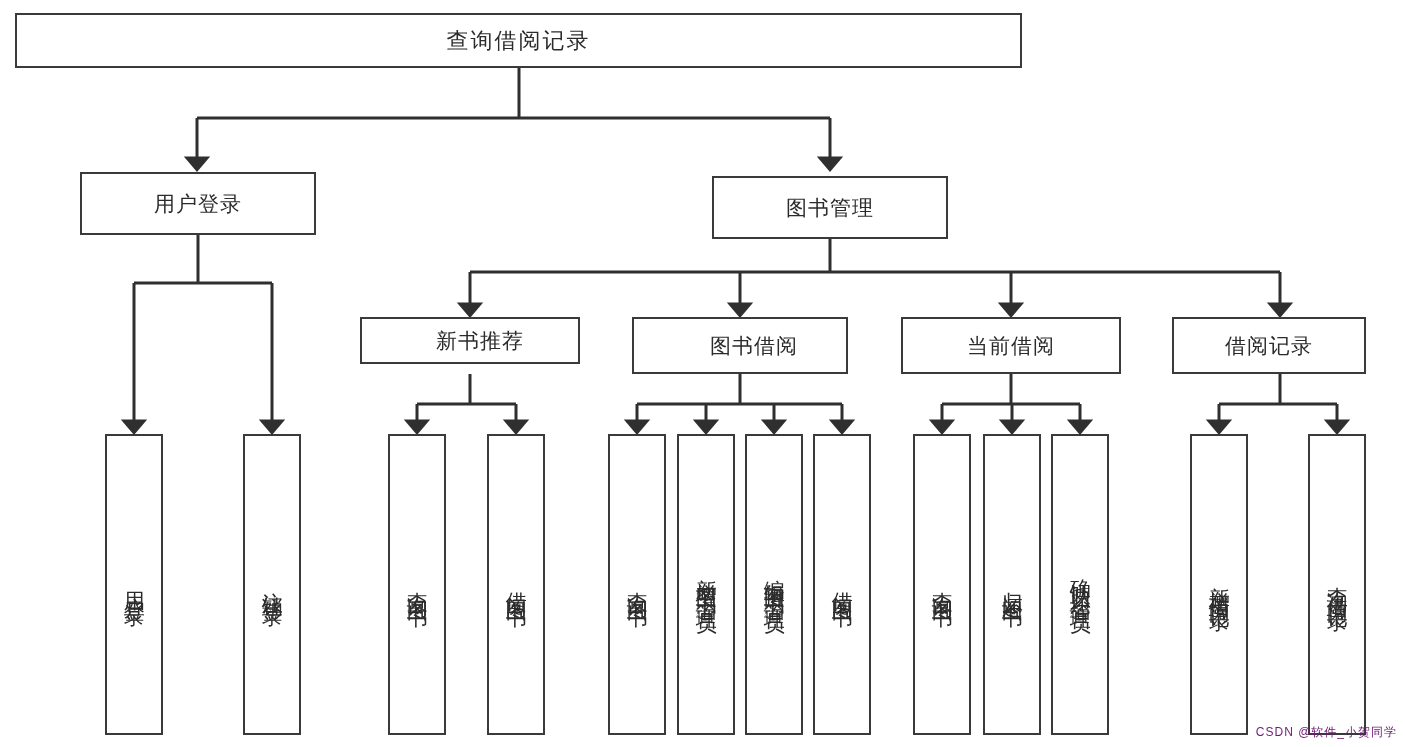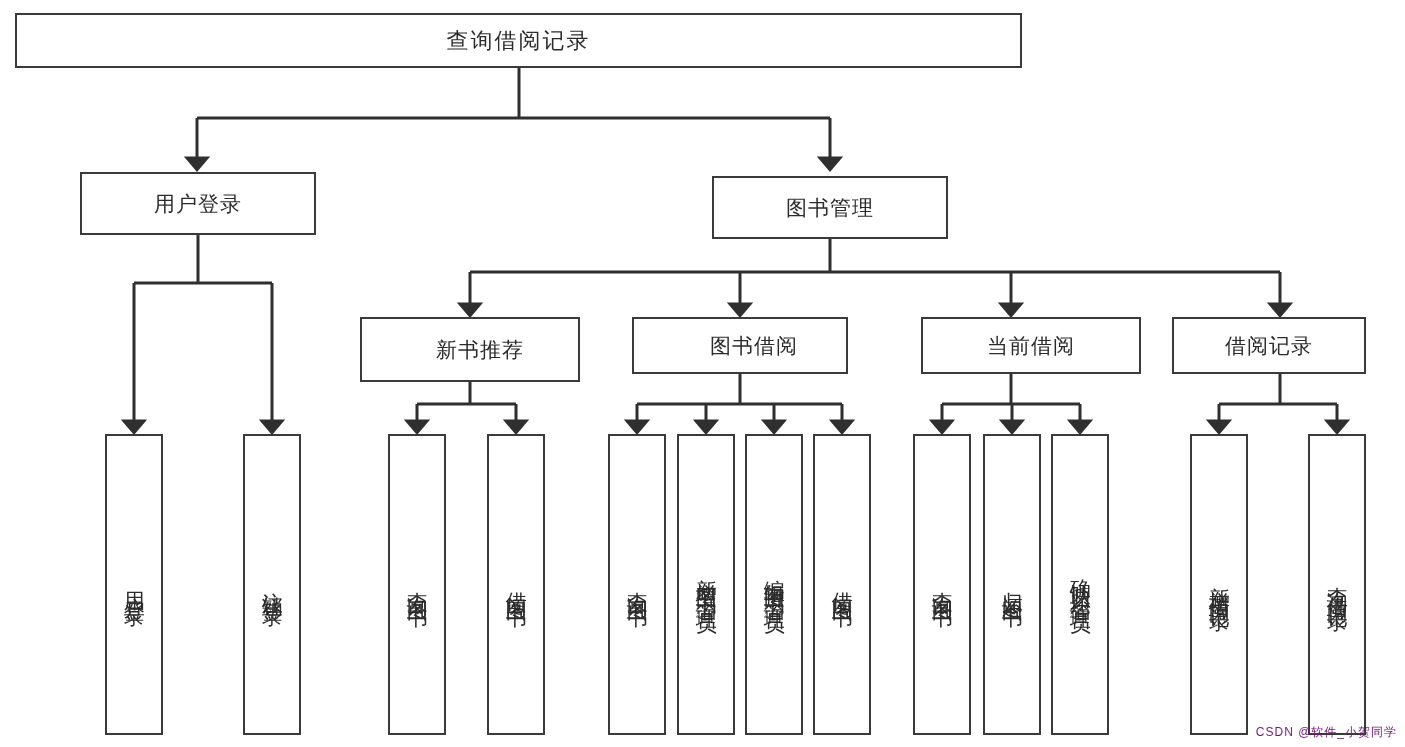--- a/index.html
+++ b/index.html
@@ -79,27 +79,27 @@
     <span>查询借阅记录</span>
   </div>
 
   <div class="node h" style="left: 80px; top: 172px; width: 236px; height: 63px;">
     <span>用户登录</span>
   </div>
   <div class="node h" style="left: 712px; top: 176px; width: 236px; height: 63px;">
     <span>图书管理</span>
   </div>
 
-  <div class="node h" style="left: 360px; top: 317px; width: 220px; height: 65px; padding-left: 20px;">
+  <div class="node h" style="left: 360px; top: 317px; width: 220px; height: 47px; padding-left: 20px;">
     <span>新书推荐</span>
   </div>
   <div class="node h" style="left: 632px; top: 317px; width: 216px; height: 57px; padding-left: 28px;">
     <span>图书借阅</span>
   </div>
-  <div class="node h" style="left: 901px; top: 317px; width: 220px; height: 57px; margin-left: 20px;">
+  <div class="node h" style="left: 901px; top: 317px; width: 220px; height: 57px;">
     <span>当前借阅</span>
   </div>
   <div class="node h" style="left: 1172px; top: 317px; width: 194px; height: 57px;">
     <span>借阅记录</span>
   </div>
 
   <div class="node v" style="left: 105px; top: 434px; width: 58px; height: 301px;">
     <span>用户登录</span>
   </div>
   <div class="node v" style="left: 243px; top: 434px; width: 58px; height: 301px;">

